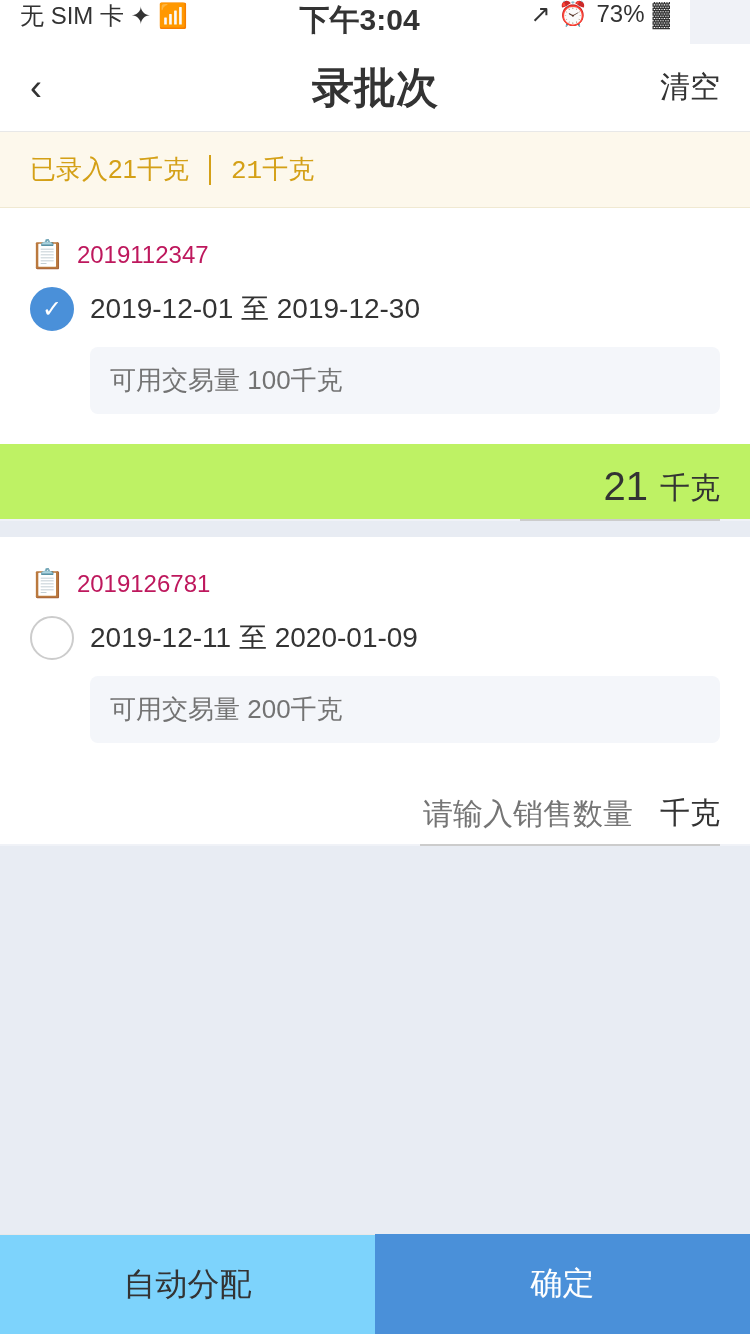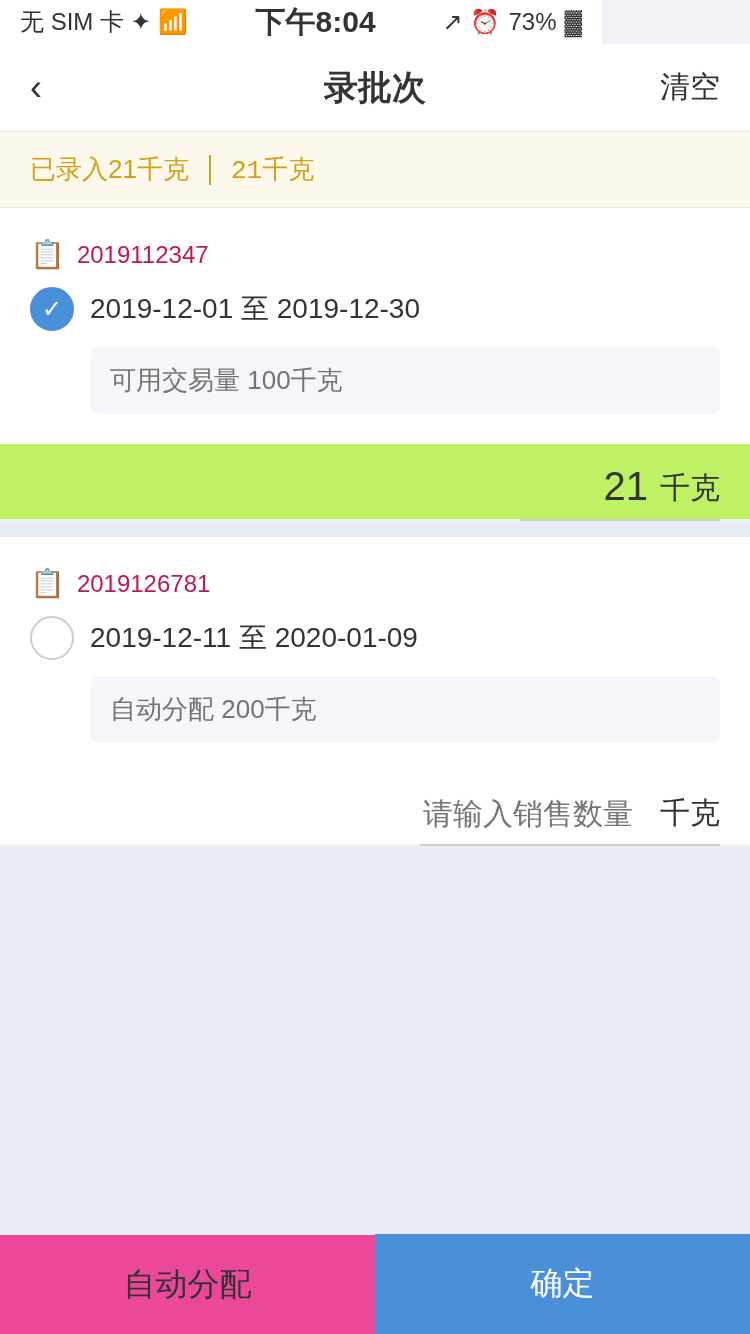--- a/index.html
+++ b/index.html
@@ -8,25 +8,25 @@
       width: 750px;
       min-height: 1334px;
       font-family: -apple-system, "PingFang SC", "Helvetica Neue", Arial, sans-serif;
       background: #f0f2f7;
       font-size: 28px;
       color: #333;
     }
 
     
     .status-bar {
-      width: 602px;
+      width: 690px;
       height: 44px;
       background: #fff;
       display: flex;
-      align-items: center;
+      align-items: flex-start;
       justify-content: space-between;
       padding: 0 20px;
       font-size: 24px;
       font-weight: 500;
     }
     .status-left {
       display: flex;
       align-items: center;
       gap: 8px;
       font-size: 24px;
@@ -53,21 +53,21 @@
       padding: 0 30px;
       border-bottom: 1px solid #e8e8e8;
     }
     .nav-back {
       font-size: 36px;
       color: #333;
       cursor: pointer;
       width: 60px;
     }
     .nav-title {
-      font-size: 34px;
+      font-size: 42px;
       font-weight: 600;
       color: #333;
       text-align: center;
     }
     .nav-action {
       font-size: 30px;
       color: #333;
       cursor: pointer;
       min-width: 60px;
       text-align: right;
@@ -235,21 +235,21 @@
     
     .bottom-bar {
       position: fixed;
       bottom: 0;
       width: 750px;
       height: 100px;
       display: flex;
     }
     .btn-auto {
       flex: 1;
-      background: #ec4899;
+      background: #7dd3fc;
       border: none;
       font-size: 32px;
       color: #333;
       cursor: pointer;
       border-top: 1px solid #e8e8e8;
       display: flex;
       align-items: center;
       justify-content: center;
       font-family: Liberation Serif, serif;
     }
@@ -272,21 +272,21 @@
     }
   </style>
 </head>
 <body>
 
 <div class="status-bar">
   <div class="status-left">
     <span>无 SIM 卡 ✦</span>
     <span>📶</span>
   </div>
-  <div class="status-center">下午8:04</div>
+  <div class="status-center">下午3:04</div>
   <div class="status-right">
     <span>↗</span>
     <span>⏰</span>
     <span>73%</span>
     <span>▓</span>
   </div>
 </div>
 
 <div class="nav-bar">
   <div class="nav-back">‹</div>
@@ -327,21 +327,21 @@
   <div class="batch-item card">
     <div class="batch-item-header">
       <span class="batch-id-icon">📋</span>
       <span class="batch-id">2019126781</span>
     </div>
     <div class="batch-date-row">
       <div class="radio-btn">
       </div>
       <span class="batch-date">2019-12-11 至 2020-01-09</span>
     </div>
-    <div class="batch-avail">自动分配 200千克</div>
+    <div class="batch-avail">可用交易量 200千克</div>
   </div>
 
   <div class="input-row">
     <input class="input-field" type="number" placeholder="请输入销售数量" style="">
     <span class="input-unit">千克</span>
   </div>
   <div class="input-divider"></div>
 
   <div class="empty-area"></div>
 

